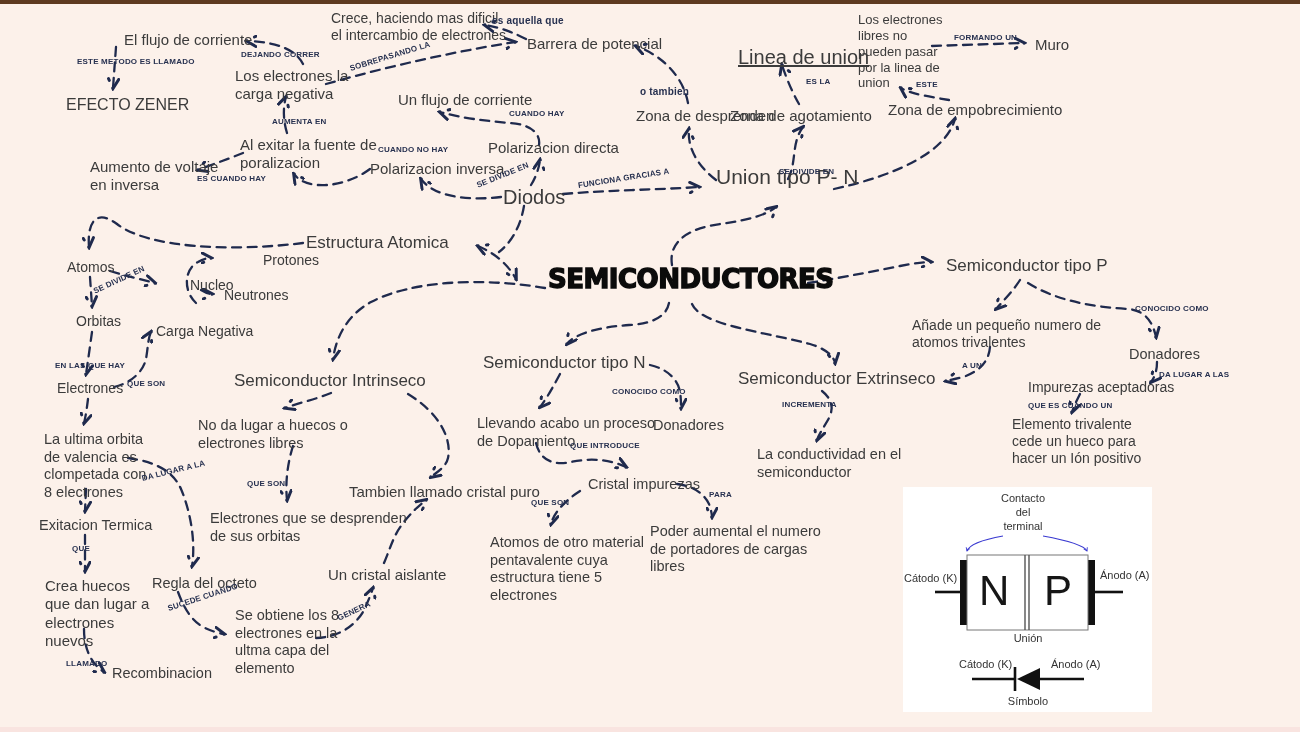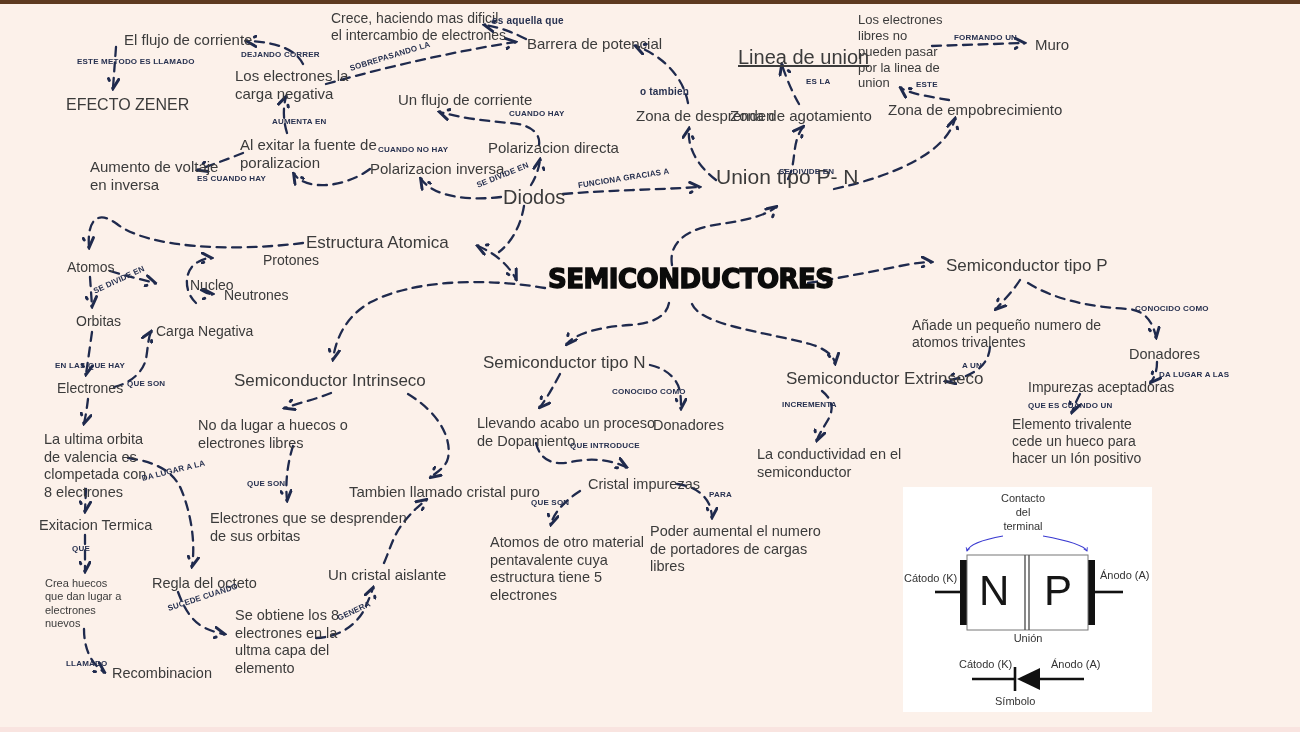--- a/index.html
+++ b/index.html
@@ -126,21 +126,21 @@
     <div class="node" style="left: 224px; top: 287px; font-size: 14px;">Neutrones</div>
     <div class="node" style="left: 76px; top: 313px; font-size: 14px;">Orbitas</div>
     <div class="node" style="left: 156px; top: 323px; font-size: 14px;">Carga Negativa</div>
     <div class="node" style="left: 57px; top: 380px; font-size: 14px;">Electrones</div>
     <div class="node" style="left: 234px; top: 371px; font-size: 17px;">Semiconductor Intrinseco</div>
     <div class="node" style="left: 44px; top: 431px; font-size: 14.5px;">La ultima orbita
 de valencia es
 clompetada con
 8 electrones</div>
     <div class="node" style="left: 39px; top: 517px; font-size: 14.5px;">Exitacion Termica</div>
-    <div class="node" style="left: 45px; top: 577px; font-size: 11px;">Crea huecos
+    <div class="node" style="left: 45px; top: 577px; font-size: 15px;">Crea huecos
 que dan lugar a
 electrones
 nuevos</div>
     <div class="node" style="left: 112px; top: 665px; font-size: 14.5px;">Recombinacion</div>
     <div class="node" style="left: 152px; top: 575px; font-size: 14.5px;">Regla del octeto</div>
     <div class="node" style="left: 198px; top: 417px; font-size: 14.5px;">No da lugar a huecos o
 electrones libres</div>
     <div class="node" style="left: 210px; top: 510px; font-size: 14.5px;">Electrones que se desprenden
 de sus orbitas</div>
     <div class="node" style="left: 235px; top: 607px; font-size: 14.5px;">Se obtiene los 8
@@ -154,21 +154,21 @@
 de Dopamiento</div>
     <div class="node" style="left: 653px; top: 417px; font-size: 14.5px;">Donadores</div>
     <div class="node" style="left: 588px; top: 476px; font-size: 14.5px;">Cristal impurezas</div>
     <div class="node" style="left: 490px; top: 534px; font-size: 14.5px;">Atomos de otro material
 pentavalente cuya
 estructura tiene 5
 electrones</div>
     <div class="node" style="left: 650px; top: 523px; font-size: 14.5px;">Poder aumental el numero
 de portadores de cargas
 libres</div>
-    <div class="node" style="left: 738px; top: 369px; font-size: 17px; margin-left: 48px;">Semiconductor Extrinseco</div>
+    <div class="node" style="left: 738px; top: 369px; font-size: 17px;">Semiconductor Extrinseco</div>
     <div class="node" style="left: 757px; top: 446px; font-size: 14.5px;">La conductividad en el
 semiconductor</div>
     <div class="node" style="left: 946px; top: 256px; font-size: 17px;">Semiconductor tipo P</div>
     <div class="node" style="left: 912px; top: 317px; font-size: 14px;">Añade un pequeño numero de
 atomos trivalentes</div>
     <div class="node" style="left: 1129px; top: 346px; font-size: 14.5px;">Donadores</div>
     <div class="node" style="left: 1028px; top: 379px; font-size: 14px;">Impurezas aceptadoras</div>
     <div class="node" style="left: 1012px; top: 416px; font-size: 14px;">Elemento trivalente
 cede un hueco para
 hacer un Ión positivo</div>
@@ -231,14 +231,14 @@
   <div class="ptext" style="left:79px;top:5px;width:82px;text-align:center;">Contacto
 del
 terminal</div>
   <div class="ptext" style="left:1px;top:85px;">Cátodo (K)</div>
   <div class="ptext" style="left:197px;top:82px;">Ánodo (A)</div>
   <div class="np" style="left:76px;top:83px;">N</div>
   <div class="np" style="left:141px;top:83px;">P</div>
   <div class="ptext" style="left:97px;top:145px;width:56px;text-align:center;">Unión</div>
   <div class="ptext" style="left:56px;top:171px;">Cátodo (K)</div>
   <div class="ptext" style="left:148px;top:171px;">Ánodo (A)</div>
-  <div class="ptext" style="left:92px;top:208px;width:66px;">Símbolo</div>
+  <div class="ptext" style="left:92px;top:208px;width:66px;text-align:center;">Símbolo</div>
 </div>
 
 </body></html>

